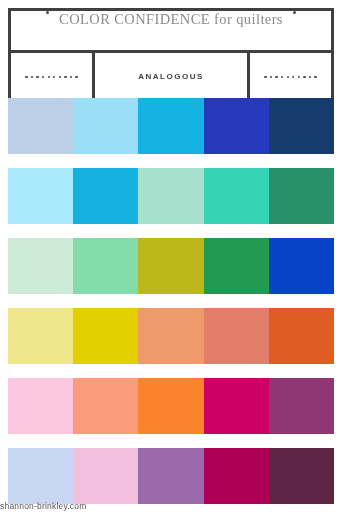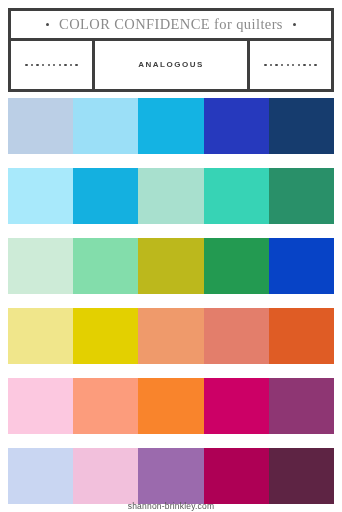--- a/index.html
+++ b/index.html
@@ -25,23 +25,23 @@
   
   .header {
     margin: 8px 8px 0 8px;
     border: 3px solid #3f3f3f;
     background: #ffffff;
     box-sizing: border-box;
   }
 
   .title-row {
     border-bottom: 3px solid #3f3f3f;
-    height: 30px;
-    display: flex;
-    align-items: center;
+    height: 42px;
+    display: flex;
+    align-items: flex-start;
     justify-content: center;
     gap: 10px;
     padding: 0 6px;
     box-sizing: border-box;
   }
 
   .title-dot {
     width: 3px;
     height: 3px;
     border-radius: 50%;
@@ -123,21 +123,20 @@
     flex: 1 1 20%;
     height: 100%;
   }
 
   
   .footer {
     position: absolute;
     left: 0;
     right: 0;
     bottom: 7px;
-    text-align: center;
   }
 
   .footer-text {
     font-size: 8.5px;
     color: #555555;
     letter-spacing: 0.2px;
   }
 </style>
 </head>
 <body>

